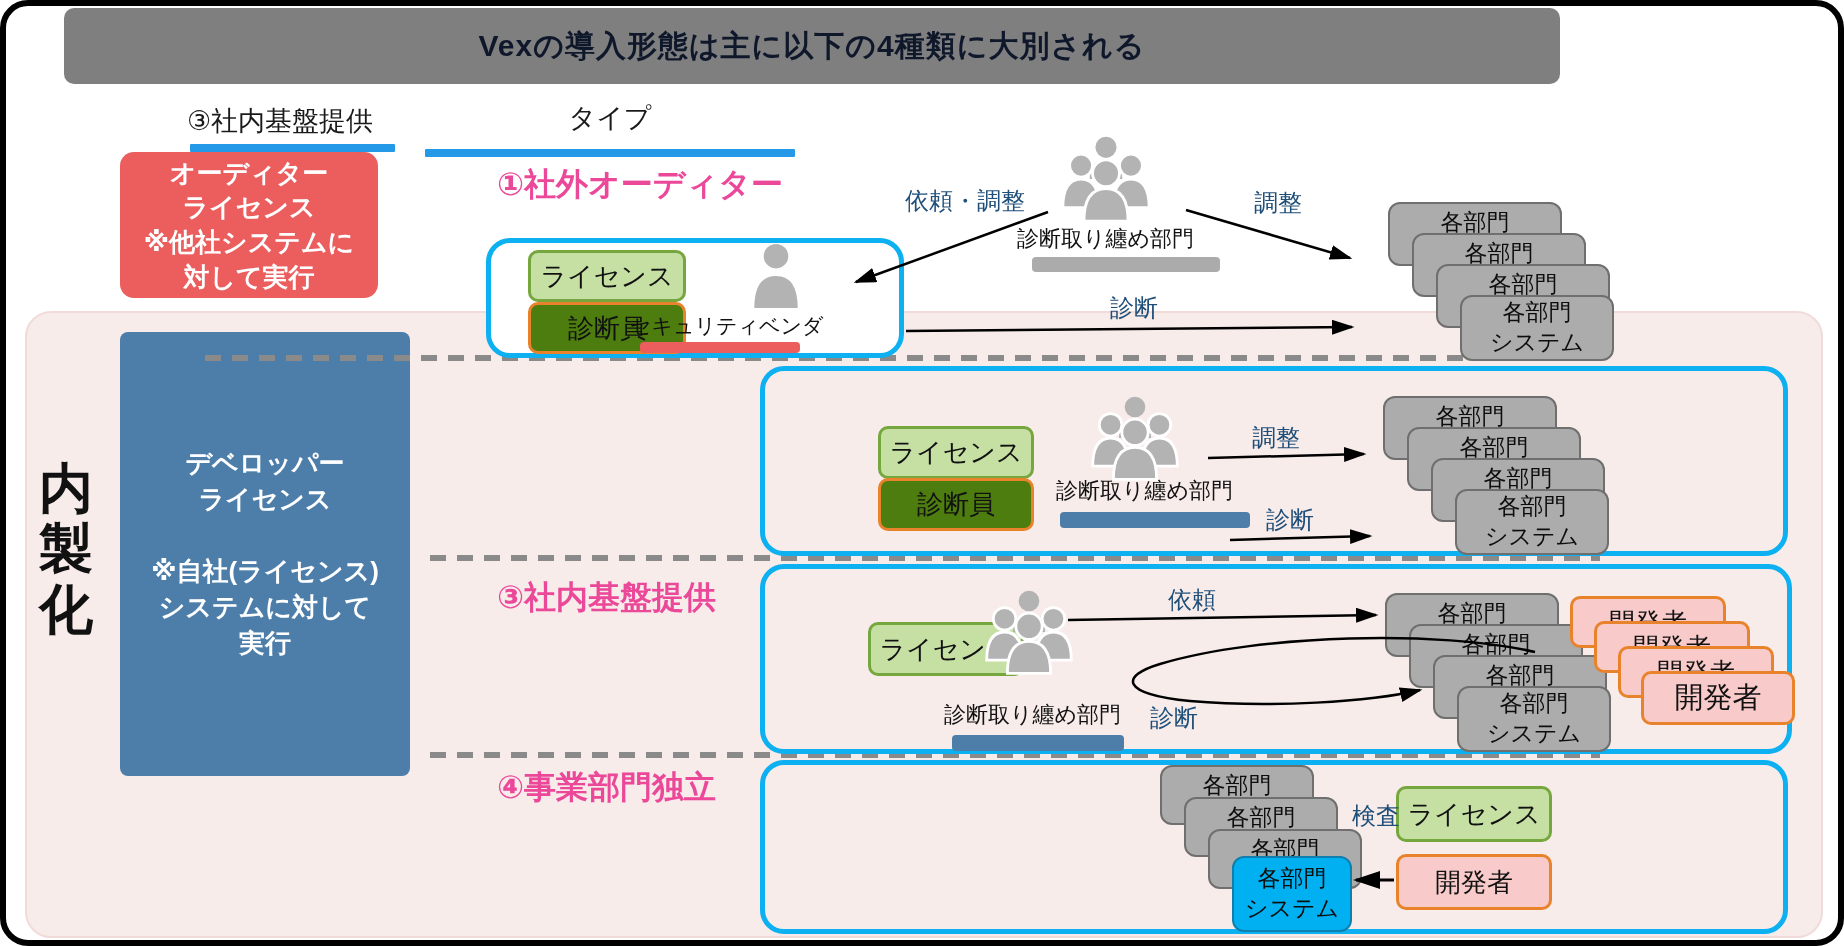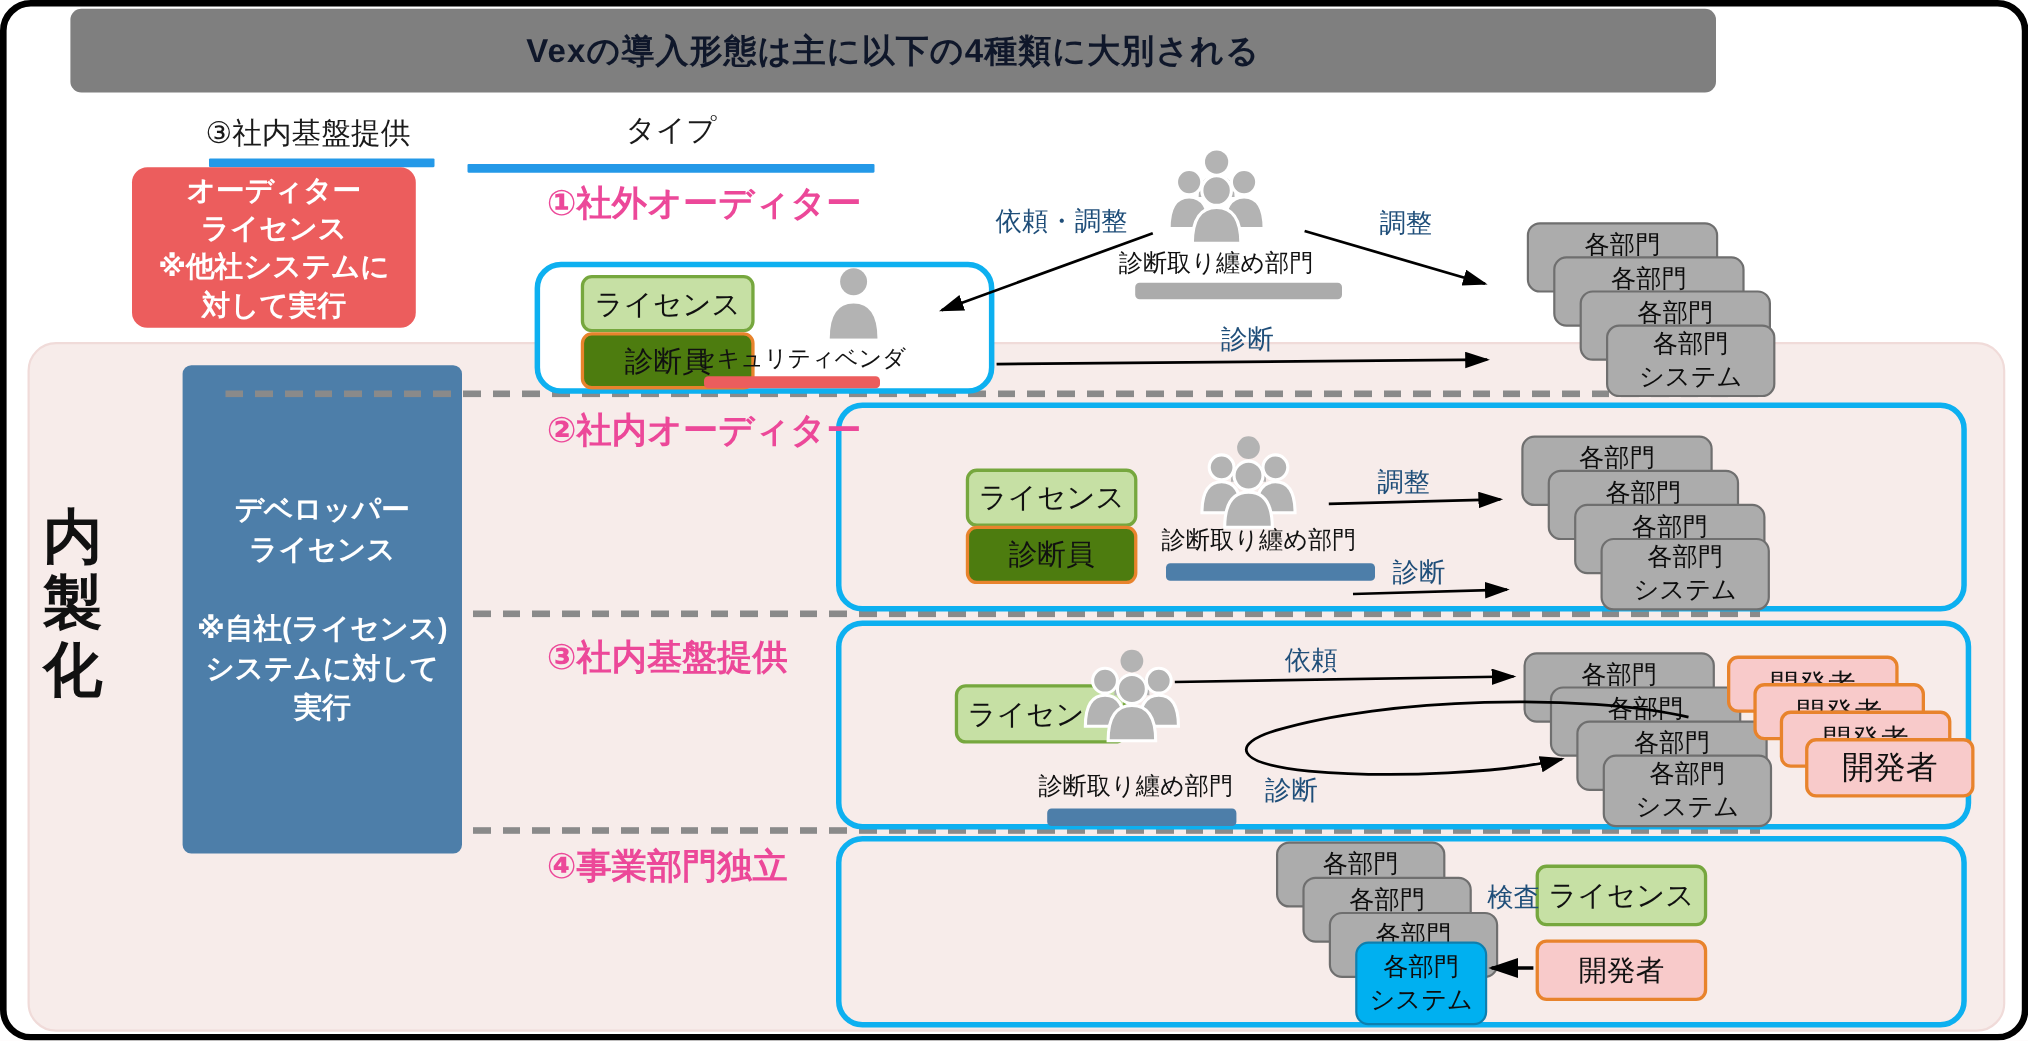--- a/index.html
+++ b/index.html
@@ -6,21 +6,21 @@
   body{font-family:"Liberation Sans","DejaVu Sans",sans-serif;}
   #canvas{position:relative;width:1832px;height:934px;border:6px solid #000;border-radius:28px;background:#fff;overflow:hidden;}
   .abs{position:absolute;}
   .title-bar{left:58px;top:2px;width:1496px;height:76px;background:#7f7f7f;border-radius:10px;display:flex;align-items:center;justify-content:center;z-index:2;}
   .title-text{color:#0f172a;font-size:30px;font-weight:700;letter-spacing:1px;}
   .col-head{font-size:27px;color:#1a1a1a;text-align:center;z-index:2;}
   .underline{height:8px;background:#2499e8;z-index:2;border-radius:1px;}
   .red-box{left:114px;top:146px;width:258px;height:146px;background:#ec5d5d;border-radius:14px;color:#fff;font-weight:700;font-size:26px;display:flex;flex-direction:column;align-items:center;justify-content:center;line-height:1.33;text-align:center;z-index:2;}
   .pink-wrap{left:19px;top:305px;width:1794px;height:623px;background:#f7ecea;border:2px solid #f0dbd9;border-radius:26px;z-index:1;}
   .naiseika{left:22px;top:452px;width:76px;text-align:center;font-size:54px;font-weight:700;color:#111;line-height:1.12;z-index:2;}
-  .blue-box{left:114px;top:326px;width:254px;height:444px;background:#4d7ea9;border-radius:8px;color:#fff;font-weight:700;font-size:26px;display:flex;flex-direction:column;align-items:center;justify-content:center;line-height:1.38;text-align:center;z-index:2;margin-left:46px;}
+  .blue-box{left:114px;top:326px;width:290px;height:444px;background:#4d7ea9;border-radius:8px;color:#fff;font-weight:700;font-size:26px;display:flex;flex-direction:column;align-items:center;justify-content:center;line-height:1.38;text-align:center;z-index:2;}
   .bline{min-height:1.38em;}
   .sep{height:6px;background:repeating-linear-gradient(90deg,#8a8a8a 0 16px,transparent 16px 27px);z-index:2;}
   .sec-head{font-size:32px;font-weight:700;color:#ec4899;z-index:4;white-space:nowrap;}
   .cyanbox{border:5px solid #0db0f0;border-radius:24px;z-index:3;background:transparent;}
   .cyanbox.white{background:#fff;}
   .badge{display:flex;align-items:center;justify-content:center;font-size:26px;color:#111;border-radius:10px;z-index:4;white-space:nowrap;}
   .badge.green{background:#c6e0a4;border:3px solid #76a73e;}
   .badge.orange{background:#4d7c0f;border:3px solid #e8832c;}
   .badge.pinkdev{background:#f8caca;border:3px solid #e8832c;}
   .caption{font-size:22px;color:#111;text-align:center;z-index:4;white-space:nowrap;}
@@ -72,21 +72,20 @@
     <div class="bline">※自社(ライセンス)</div>
     <div class="bline">システムに対して</div>
     <div class="bline">実行</div>
   </div>
 
   <div class="abs sep" style="left:199px;top:349px;width:1395px;"></div>
   <div class="abs sep" style="left:424px;top:549px;width:1170px;"></div>
   <div class="abs sep" style="left:424px;top:746px;width:1170px;"></div>
 
   <div class="abs sec-head" style="left:491px;top:157px;">①社外オーディター</div>
-  <div class="abs sec-head" style="left:491px;top:364px;">②社内オーディター</div>
   <div class="abs sec-head" style="left:491px;top:570px;">③社内基盤提供</div>
   <div class="abs sec-head" style="left:491px;top:760px;">④事業部門独立</div>
 
   <div class="abs cyanbox white" style="left:480px;top:232px;width:408px;height:110px;"></div>
   <div class="abs cyanbox" style="left:754px;top:360px;width:1018px;height:180px;"></div>
   <div class="abs cyanbox" style="left:754px;top:558px;width:1022px;height:180px;"></div>
   <div class="abs cyanbox" style="left:754px;top:754px;width:1018px;height:164px;"></div>
 
   <svg width="0" height="0" style="position:absolute">
     <defs>

